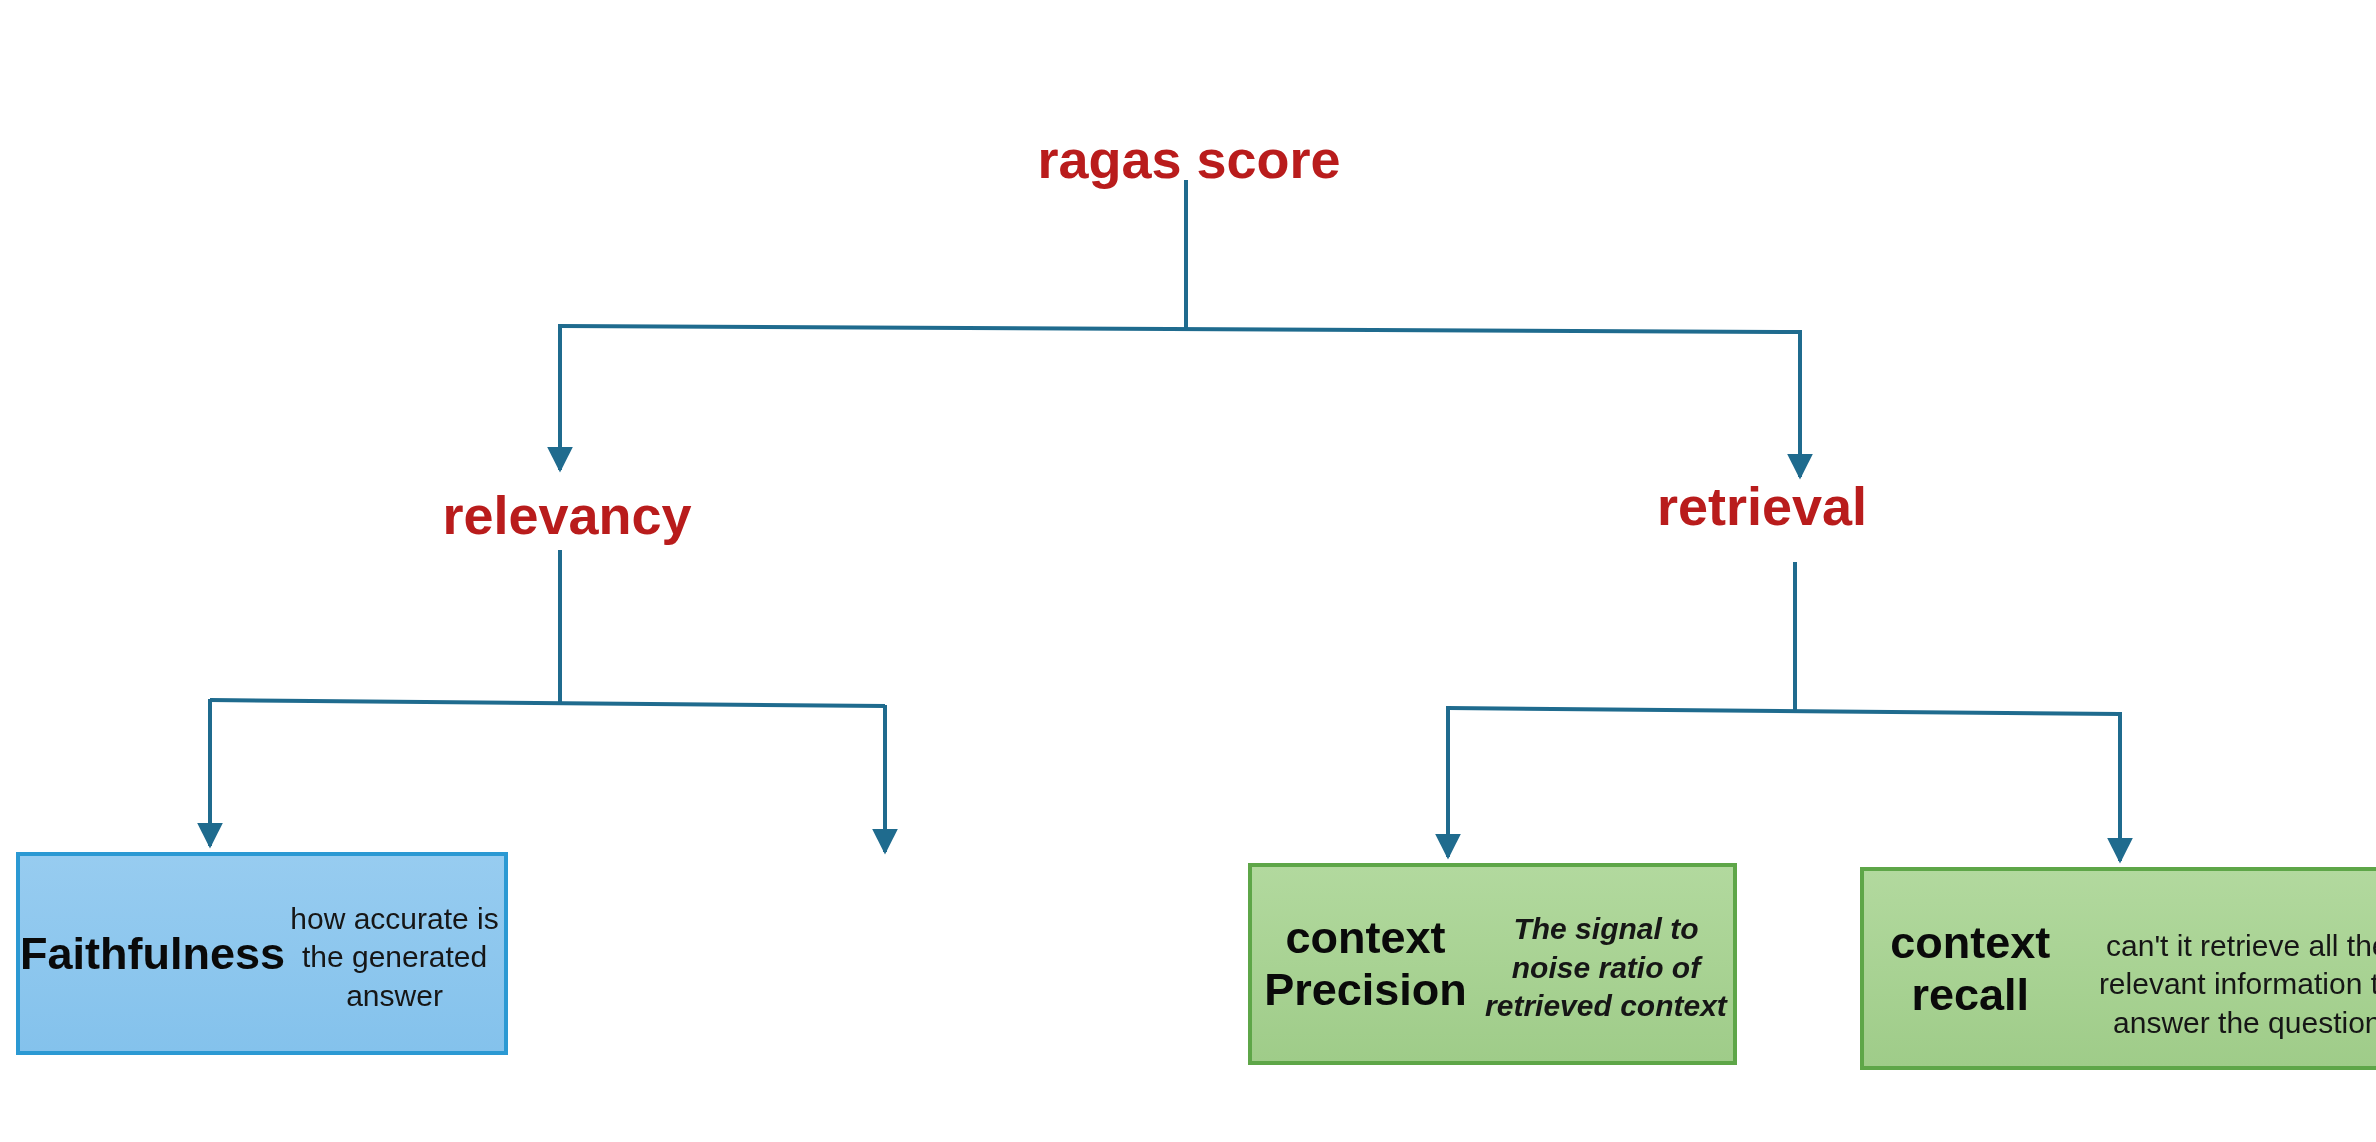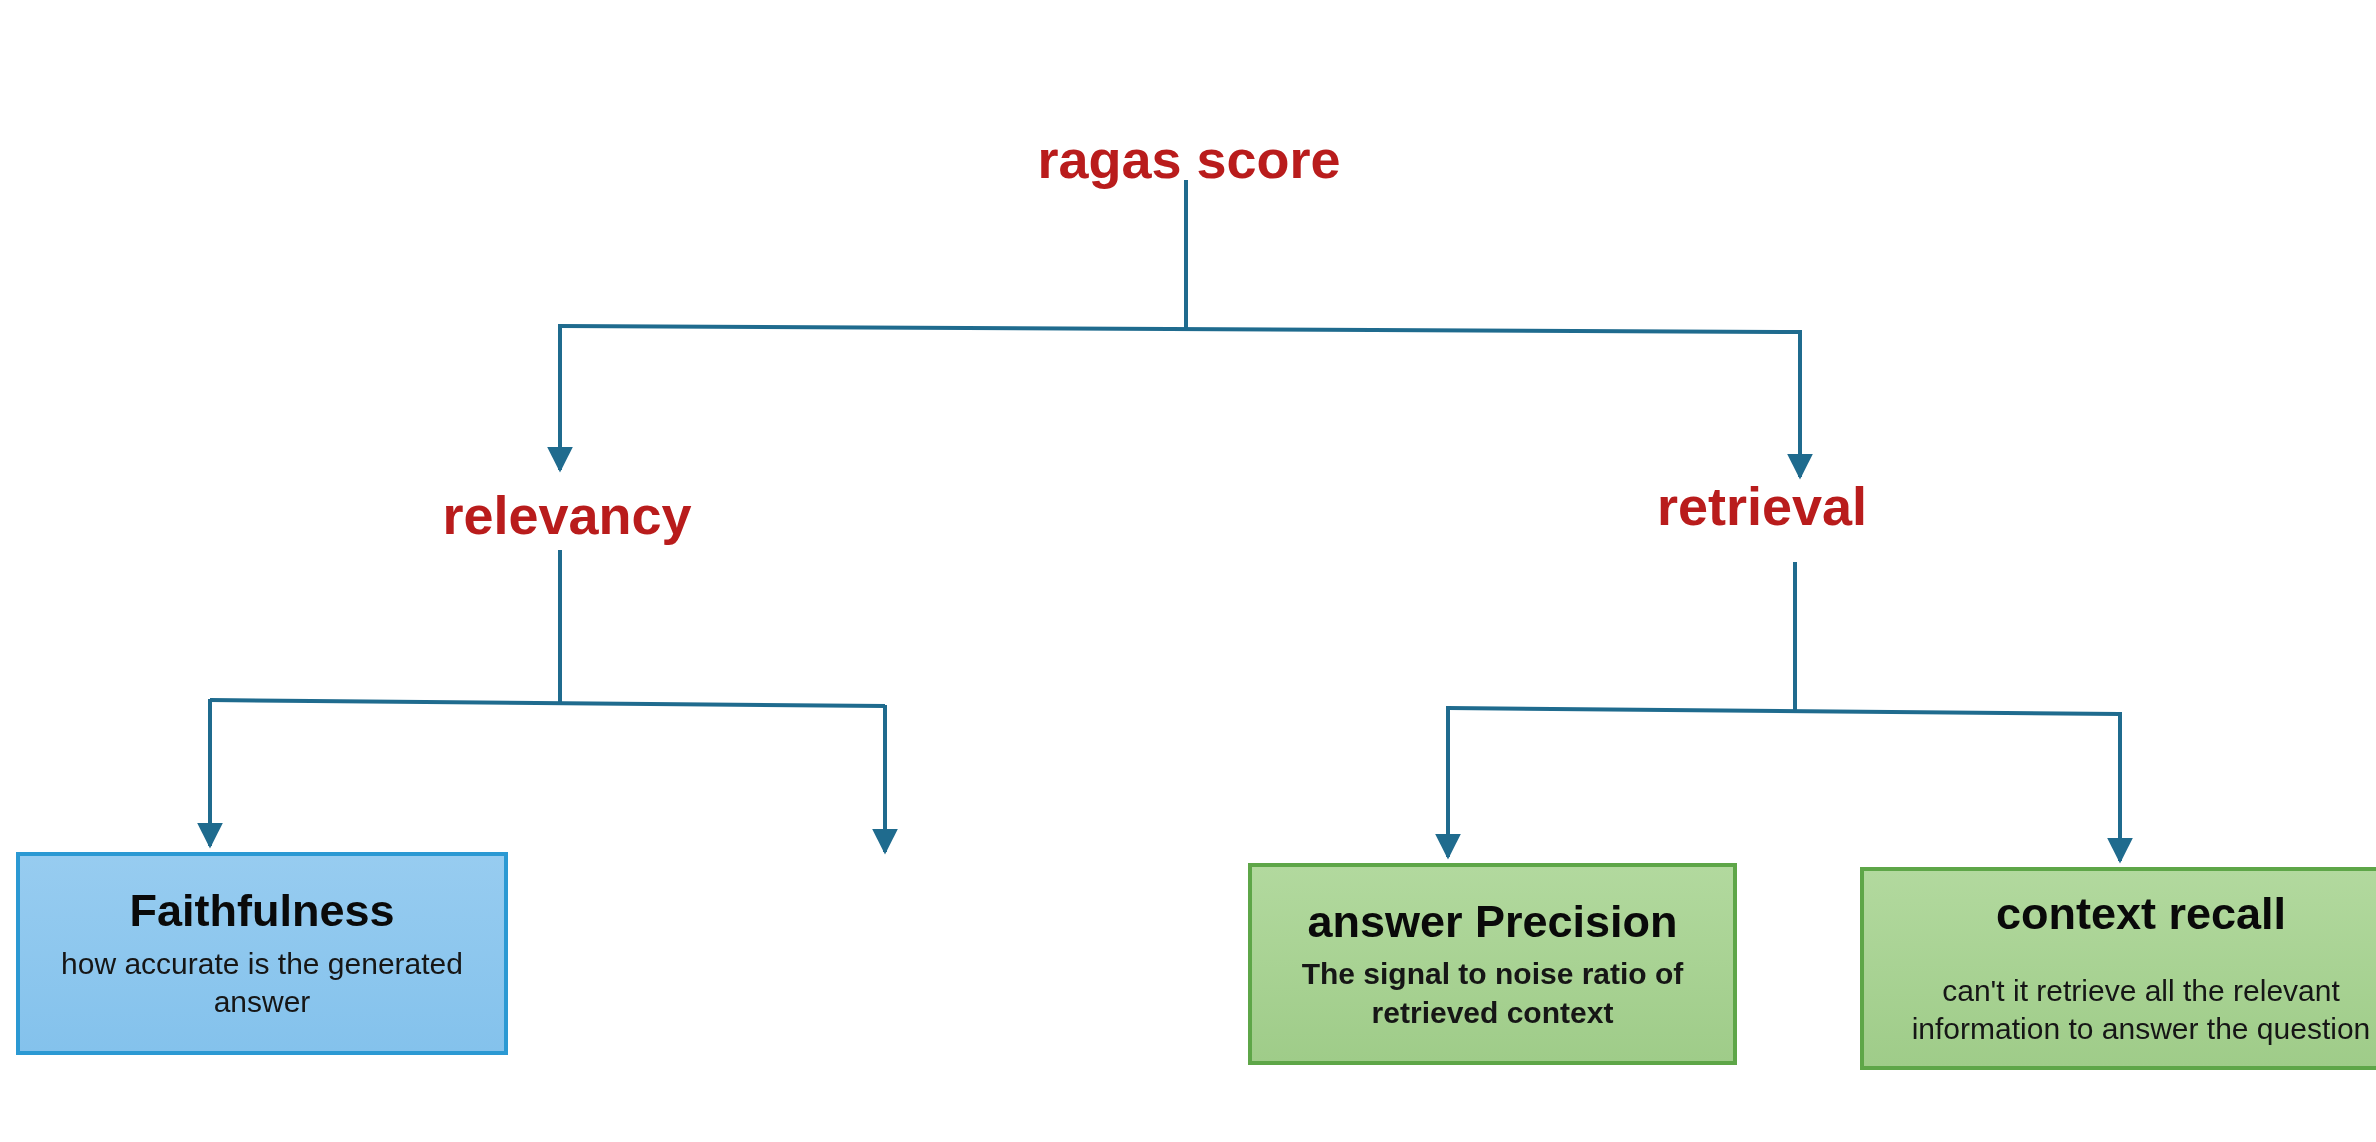--- a/index.html
+++ b/index.html
@@ -44,21 +44,21 @@
     line-height: 1.1;
   }
   .root-label    { left: 1189px; top: 130px; }
   .gen-label     { left: 567px;  top: 486px; }
   .ret-label     { left: 1762px; top: 477px; }
 
   .box {
     position: absolute;
     box-sizing: border-box;
     display: flex;
-    flex-direction: column;
+    flex-direction: row;
     align-items: center;
     justify-content: center;
     text-align: center;
     border: 4px solid;
   }
   .box.blue {
     background: linear-gradient(180deg, var(--blue-fill-top, #97ccf0), var(--blue-fill-bottom, #84c2ec));
     border-color: var(--blue-border, #2b99d3);
   }
   .box.green {
@@ -70,21 +70,21 @@
     font-weight: bold;
     color: #0a0a0a;
     line-height: 1.15;
   }
   .box .desc {
     font-size: 30px;
     line-height: 1.28;
     margin-top: 8px;
     color: #161616;
   }
-  .box .desc.bold { font-weight: bold; }
+  .box .desc.bold { font-weight: bold; font-style: italic; }
 
   .box-faithfulness     { left: 16px;   top: 852px; width: 492px; height: 203px; }
   .box-answer-relevancy { left: 627px;  top: 858px; width: 480px; height: 204px; }
   .box-context-precision{ left: 1248px; top: 863px; width: 489px; height: 202px; }
   .box-context-recall   { left: 1860px; top: 867px; width: 562px; height: 203px; align-items: center; }
 
   .box-faithfulness .desc      { width: 420px; }
   .box-answer-relevancy .desc  { width: 420px; }
   .box-context-precision .desc { width: 420px; }
   .box-context-recall .desc    { width: 466px; margin-top: 32px; }
@@ -126,21 +126,21 @@
 
   <div class="node-label ret-label">retrieval</div>
 
   <div class="box blue box-faithfulness">
     <div class="title">Faithfulness</div>
     <div class="desc">how accurate is the generated answer</div>
   </div>
 
 
   <div class="box green box-context-precision">
-    <div class="title">answer Precision</div>
+    <div class="title">context Precision</div>
     <div class="desc bold">The signal to noise ratio of retrieved context</div>
   </div>
 
   <div class="box green box-context-recall">
     <div class="title">context recall</div>
     <div class="desc">can't it retrieve all the relevant information to answer the question</div>
   </div>
 
 </div>
 

